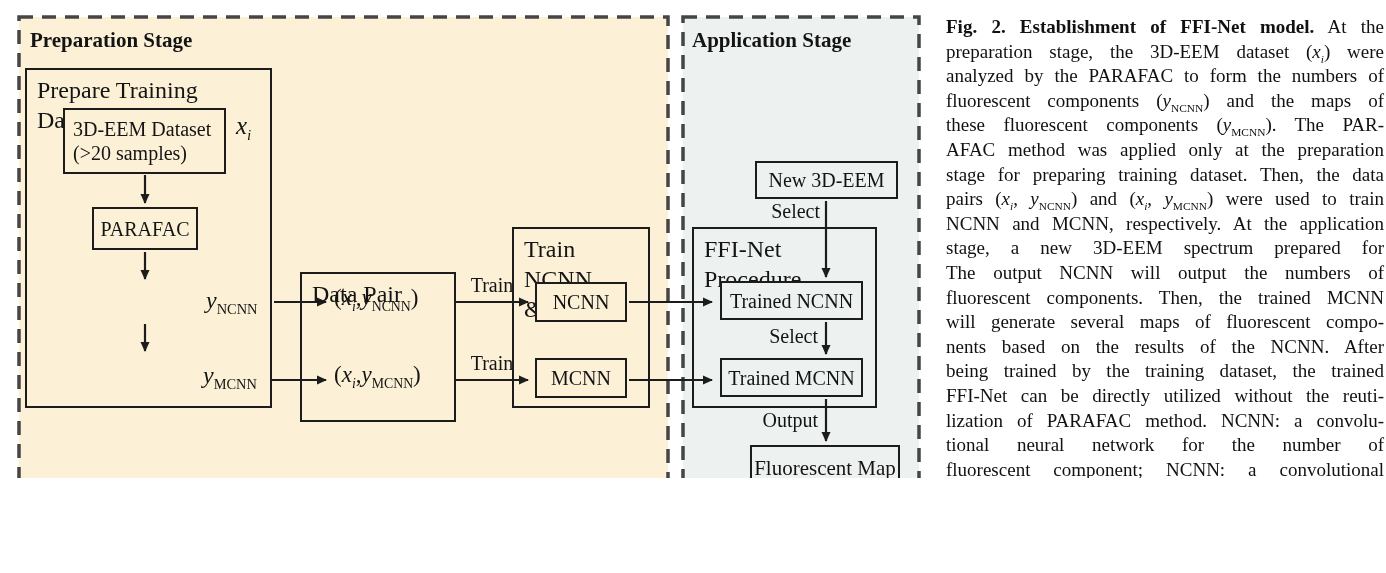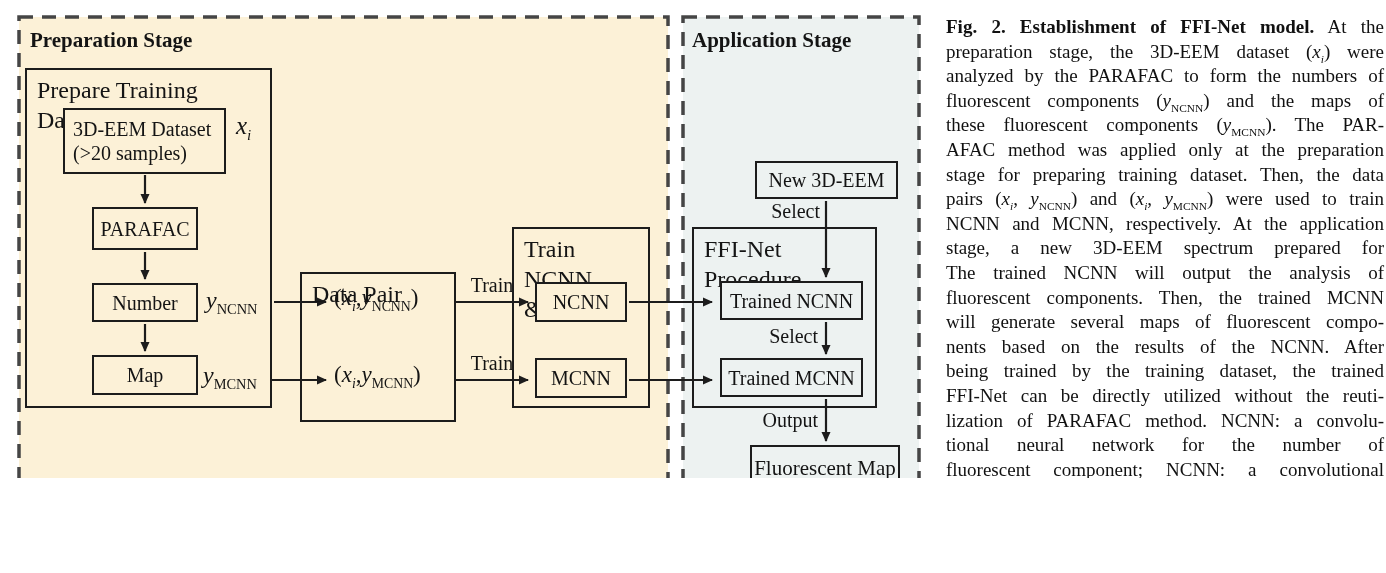--- a/index.html
+++ b/index.html
@@ -84,28 +84,22 @@
   <div class="box prepfill leftpad" style="left:63px;top:108px;width:163px;height:66px;">
     <span>3D-EEM Dataset</span>
     <span>(&gt;20 samples)</span>
   </div>
   <div class="lbl math" style="left:236px;top:112px;font-size:25px;"><i>x</i><sub class="sub-it">i</sub></div>
 
   <div class="box prepfill" style="left:92px;top:207px;width:106px;height:43px;">
     <span>PARAFAC</span>
   </div>
 
-  <div class="box prepfill" style="left:92px;top:283px;width:106px;height:39px;">
-    <span>Number</span>
-  </div>
   <div class="lbl math" style="left:206px;top:287px;font-size:24px;"><i>y</i><sub>NCNN</sub></div>
 
-  <div class="box prepfill" style="left:92px;top:355px;width:106px;height:40px;">
-    <span>Map</span>
-  </div>
   <div class="lbl math" style="left:203px;top:362px;font-size:24px;"><i>y</i><sub>MCNN</sub></div>
 
   <div class="box outline" style="left:300px;top:272px;width:156px;height:150px;">
     <div class="boxtitle">Data Pair</div>
   </div>
   <div class="lbl math" style="left:334px;top:285px;">(<i>x</i><sub class="sub-it">i</sub>,<i>y</i><sub>NCNN</sub>)</div>
   <div class="lbl math" style="left:334px;top:362px;">(<i>x</i><sub class="sub-it">i</sub>,<i>y</i><sub>MCNN</sub>)</div>
 
   <div class="lbl flowlbl" style="left:462px;top:274px;width:60px;text-align:center;">Train</div>
   <div class="lbl flowlbl" style="left:462px;top:352px;width:60px;text-align:center;">Train</div>
@@ -155,21 +149,21 @@
       <div class="cap-line"><b>Fig. 2. Establishment of FFI-Net model.</b> At the</div>
       <div class="cap-line">preparation stage, the 3D-EEM dataset (<i>x</i><sub class="sub-it">i</sub>) were</div>
       <div class="cap-line">analyzed by the PARAFAC to form the numbers of</div>
       <div class="cap-line">fluorescent components (<i>y</i><sub>NCNN</sub>) and the maps of</div>
       <div class="cap-line">these fluorescent components (<i>y</i><sub>MCNN</sub>). The PAR-</div>
       <div class="cap-line">AFAC method was applied only at the preparation</div>
       <div class="cap-line">stage for preparing training dataset. Then, the data</div>
       <div class="cap-line">pairs (<i>x</i><sub class="sub-it">i</sub>, <i>y</i><sub>NCNN</sub>) and (<i>x</i><sub class="sub-it">i</sub>, <i>y</i><sub>MCNN</sub>) were used to train</div>
       <div class="cap-line">NCNN and MCNN, respectively. At the application</div>
       <div class="cap-line">stage, a new 3D-EEM spectrum prepared for</div>
-      <div class="cap-line">The trained NCNN will output the analysis of</div>
+      <div class="cap-line">The output NCNN will output the numbers of</div>
       <div class="cap-line">fluorescent components. Then, the trained MCNN</div>
       <div class="cap-line">will generate several maps of fluorescent compo-</div>
       <div class="cap-line">nents based on the results of the NCNN. After</div>
       <div class="cap-line">being trained by the training dataset, the trained</div>
       <div class="cap-line">FFI-Net can be directly utilized without the reuti-</div>
       <div class="cap-line">lization of PARAFAC method. NCNN: a convolu-</div>
       <div class="cap-line">tional neural network for the number of</div>
       <div class="cap-line">fluorescent component; NCNN: a convolutional</div>
       <div class="cap-line">neural network model for the map of fluorescent</div>
       <div class="cap-line last">components.</div>

